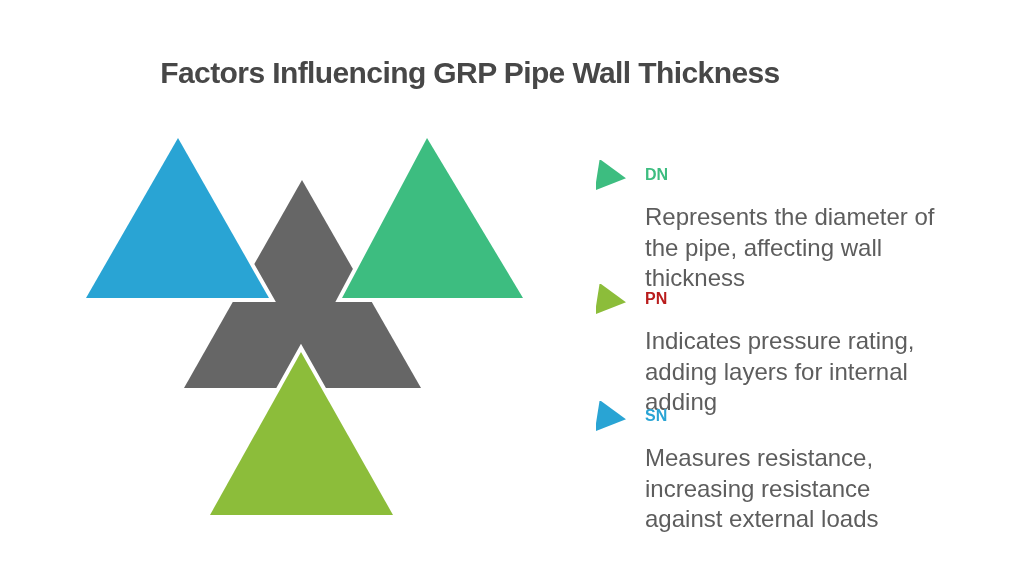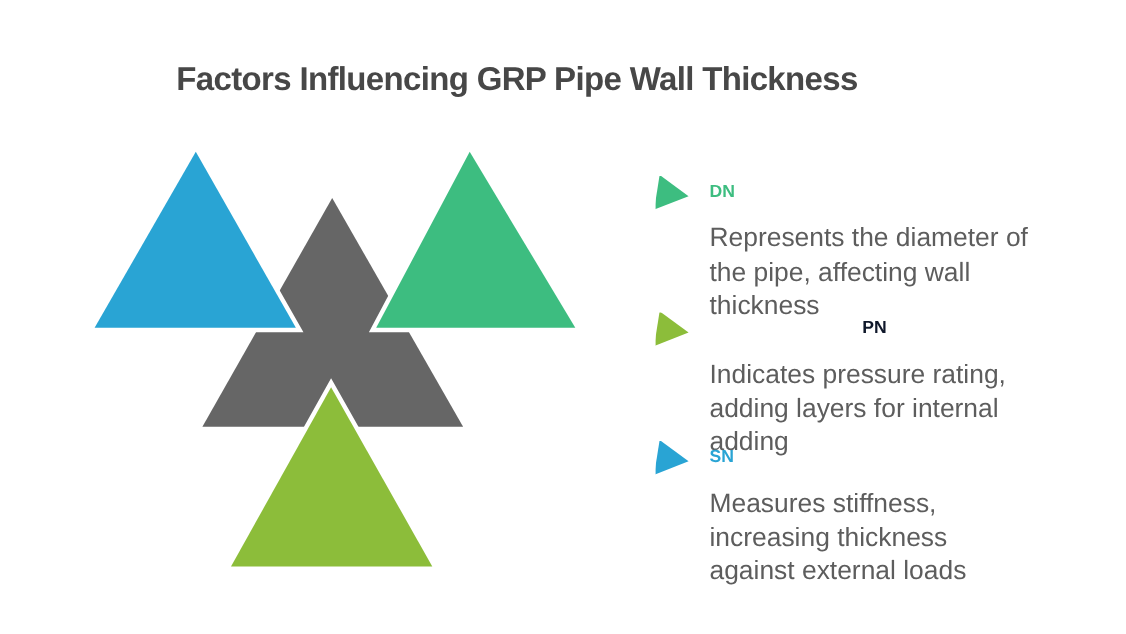--- a/index.html
+++ b/index.html
@@ -82,28 +82,28 @@
       <div class="legend-label" style="color: rgb(61, 189, 128);">DN</div>
       <div class="legend-desc">Represents the diameter of the pipe, affecting wall thickness</div>
     </div>
   </div>
 
   <div class="legend-item item-1">
     <svg class="arrow-wrap" width="32" height="34" viewBox="0 0 32 34">
       <polygon points="1,1 30,16 1,33" transform="rotate(9 15 17)" fill="#8cbd3a"></polygon>
     </svg>
     <div class="legend-text">
-      <div class="legend-label" style="color: #0f172a; text-align: center;">PN</div>
+      <div class="legend-label" style="color: #b91c1c;">PN</div>
       <div class="legend-desc">Indicates pressure rating, adding layers for internal adding</div>
     </div>
   </div>
 
   <div class="legend-item item-2">
     <svg class="arrow-wrap" width="32" height="34" viewBox="0 0 32 34">
       <polygon points="1,1 30,16 1,33" transform="rotate(9 15 17)" fill="#29a4d4"></polygon>
     </svg>
     <div class="legend-text">
       <div class="legend-label" style="color: rgb(41, 164, 212);">SN</div>
-      <div class="legend-desc">Measures stiffness, increasing thickness against external loads</div>
+      <div class="legend-desc">Measures resistance, increasing resistance against external loads</div>
     </div>
   </div>
 
 </div>
 
 </body></html>

